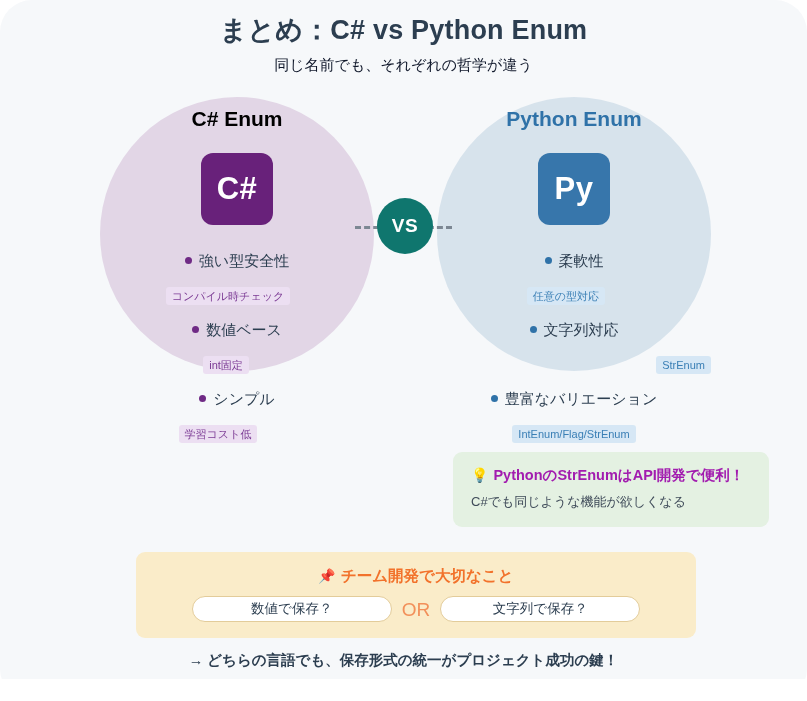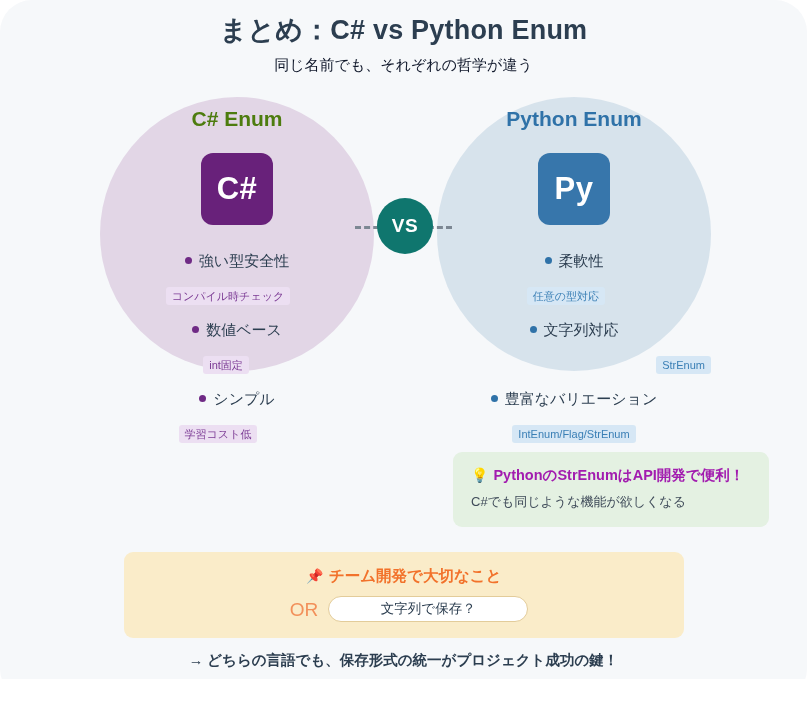--- a/index.html
+++ b/index.html
@@ -77,21 +77,21 @@
   }
   .col-cs { left: 100px; }
   .col-py { left: 437px; }
 
   .col-title {
     margin: 0;
     padding-top: 10px;
     font-size: 21px;
     font-weight: bold;
   }
-  .col-title-cs { color: #4d7c0f; text-align: center; }
+  .col-title-cs { color: #000000; text-align: center; }
   .col-title-py { color: #2f72a8; }
 
   .lang-badge {
     width: 72px;
     height: 72px;
     border-radius: 12px;
     margin: 22px auto 0 auto;
     display: flex;
     align-items: center;
     justify-content: center;
@@ -210,21 +210,21 @@
   .callout-sub {
     margin-top: 7px;
     font-size: 13px;
     color: #3f4b59;
     line-height: 1.4;
   }
 
   
   .panel {
     position: absolute;
-    left: 124px;
+    left: 136px;
     top: 552px;
     width: 560px;
     height: 86px;
     background: #faecc9;
     border-radius: 9px;
     text-align: center;
   }
   .panel-title {
     margin: 0;
     padding-top: 14px;
@@ -369,20 +369,21 @@
         <span class="callout-icon">💡</span><span>PythonのStrEnumはAPI開発で便利！</span>
       </div>
       <div class="callout-sub">C#でも同じような機能が欲しくなる</div>
     </div>
 
     <div class="panel">
       <div class="panel-title">
         <span class="panel-icon">📌</span><span>チーム開発で大切なこと</span>
       </div>
       <div class="choices">
+        <div class="choice-btn">数値で保存？</div>
         <div class="or-text">OR</div>
         <div class="choice-btn">文字列で保存？</div>
       </div>
     </div>
 
     <div class="closing">→ どちらの言語でも、保存形式の統一がプロジェクト成功の鍵！</div>
 
   </div>
 </div>
 

